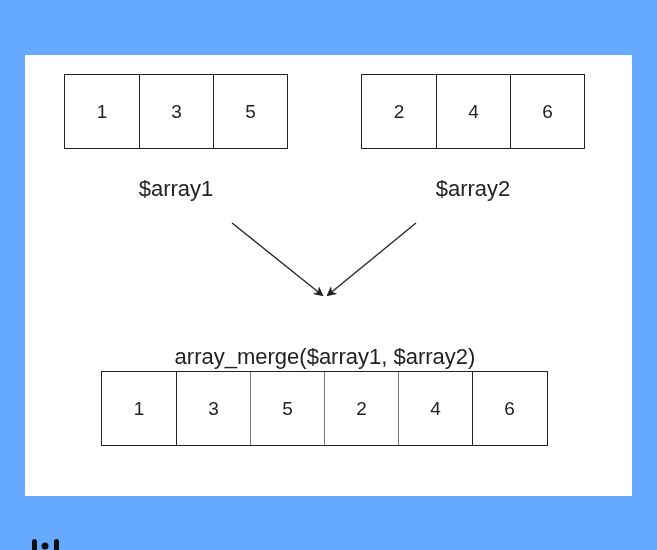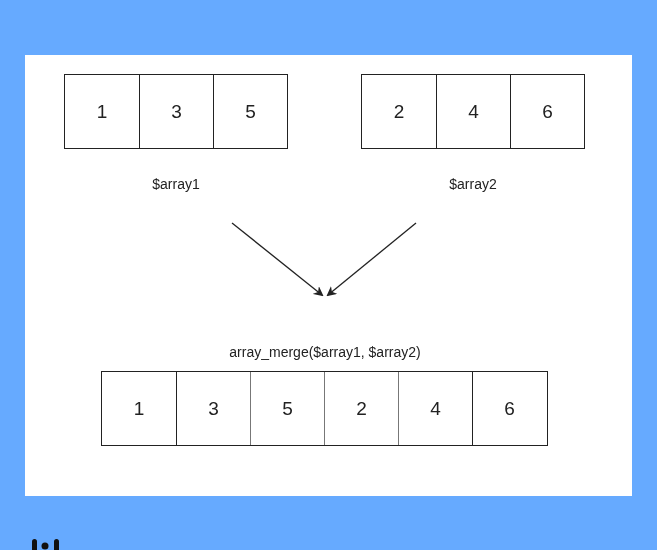--- a/index.html
+++ b/index.html
@@ -22,21 +22,21 @@
     .cell {
       width: 74px; height: 100%;
       box-sizing: border-box;
       border-left: 1.5px solid #222;
       display: flex; align-items: center; justify-content: center;
       font-size: 19px; color: #222;
     }
     .cell:first-child { border-left: none; }
     .arr-bottom .cell.gray { border-left-color: #777; }
     .label {
-      position: absolute; font-size: 14px; color: #222;
+      position: absolute; font-size: 22px; color: #222;
       white-space: nowrap; transform: translateX(-50%);
     }
     svg.arrows { position: absolute; left: 0; top: 0; }
     .glyph {
       position: absolute; left: 30px; top: 534px;
       width: 36px; height: 20px;
     }
   </style>
 </head>
 <body>

